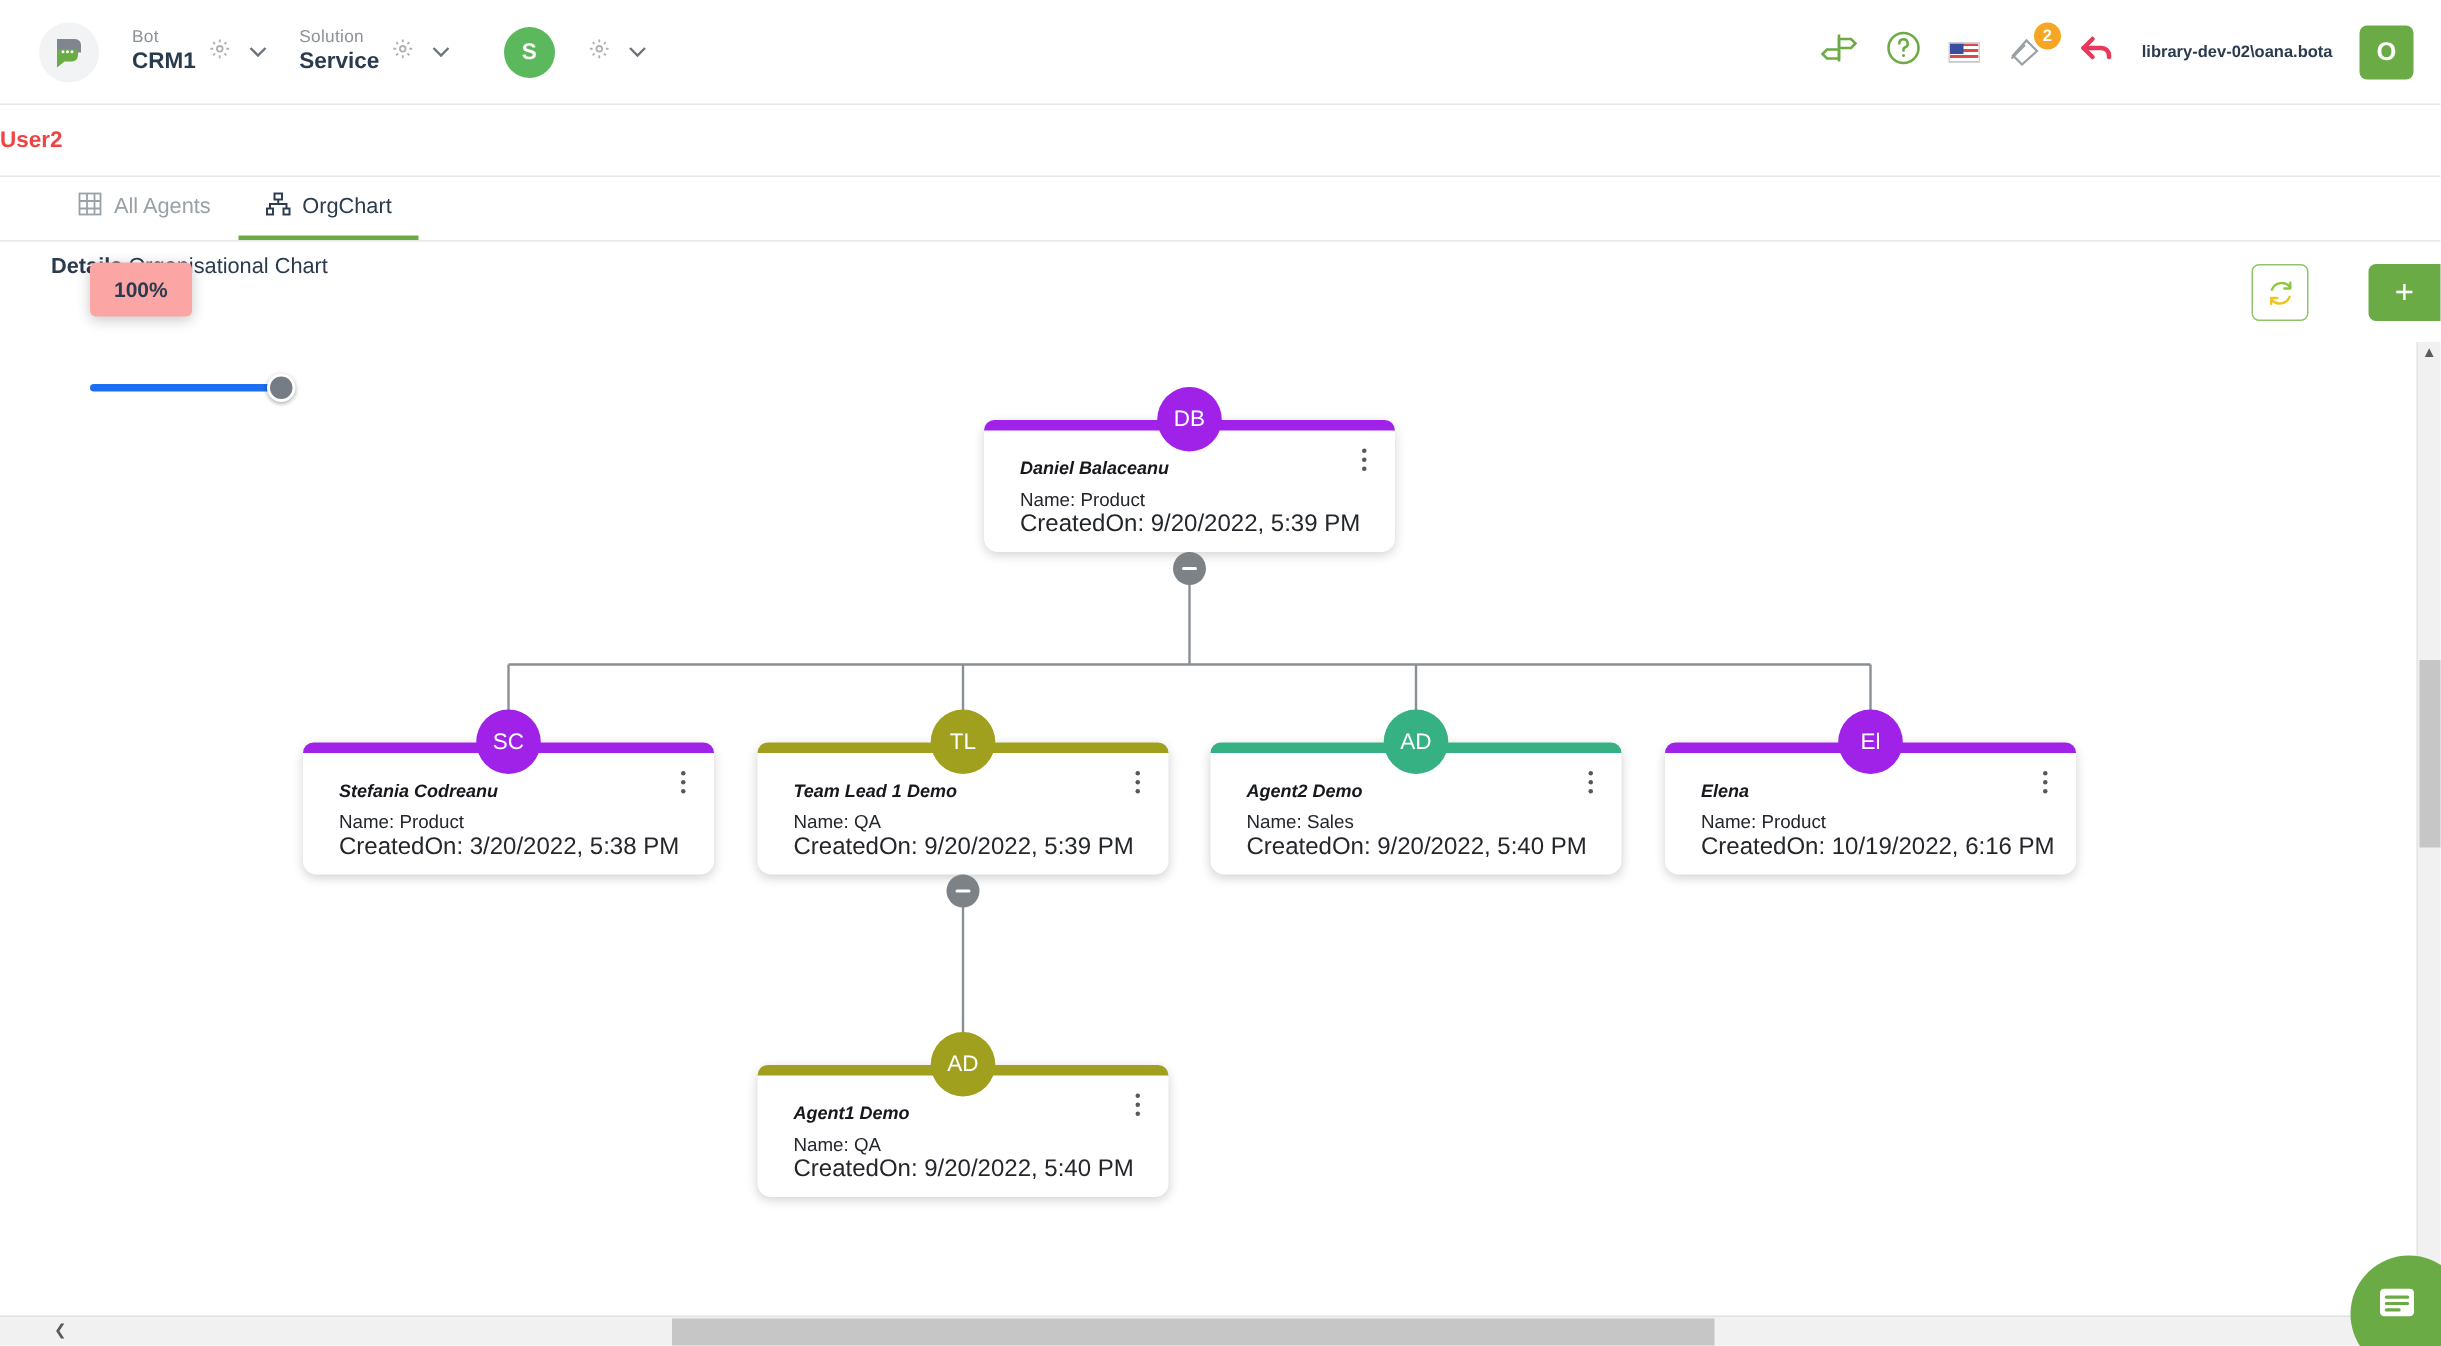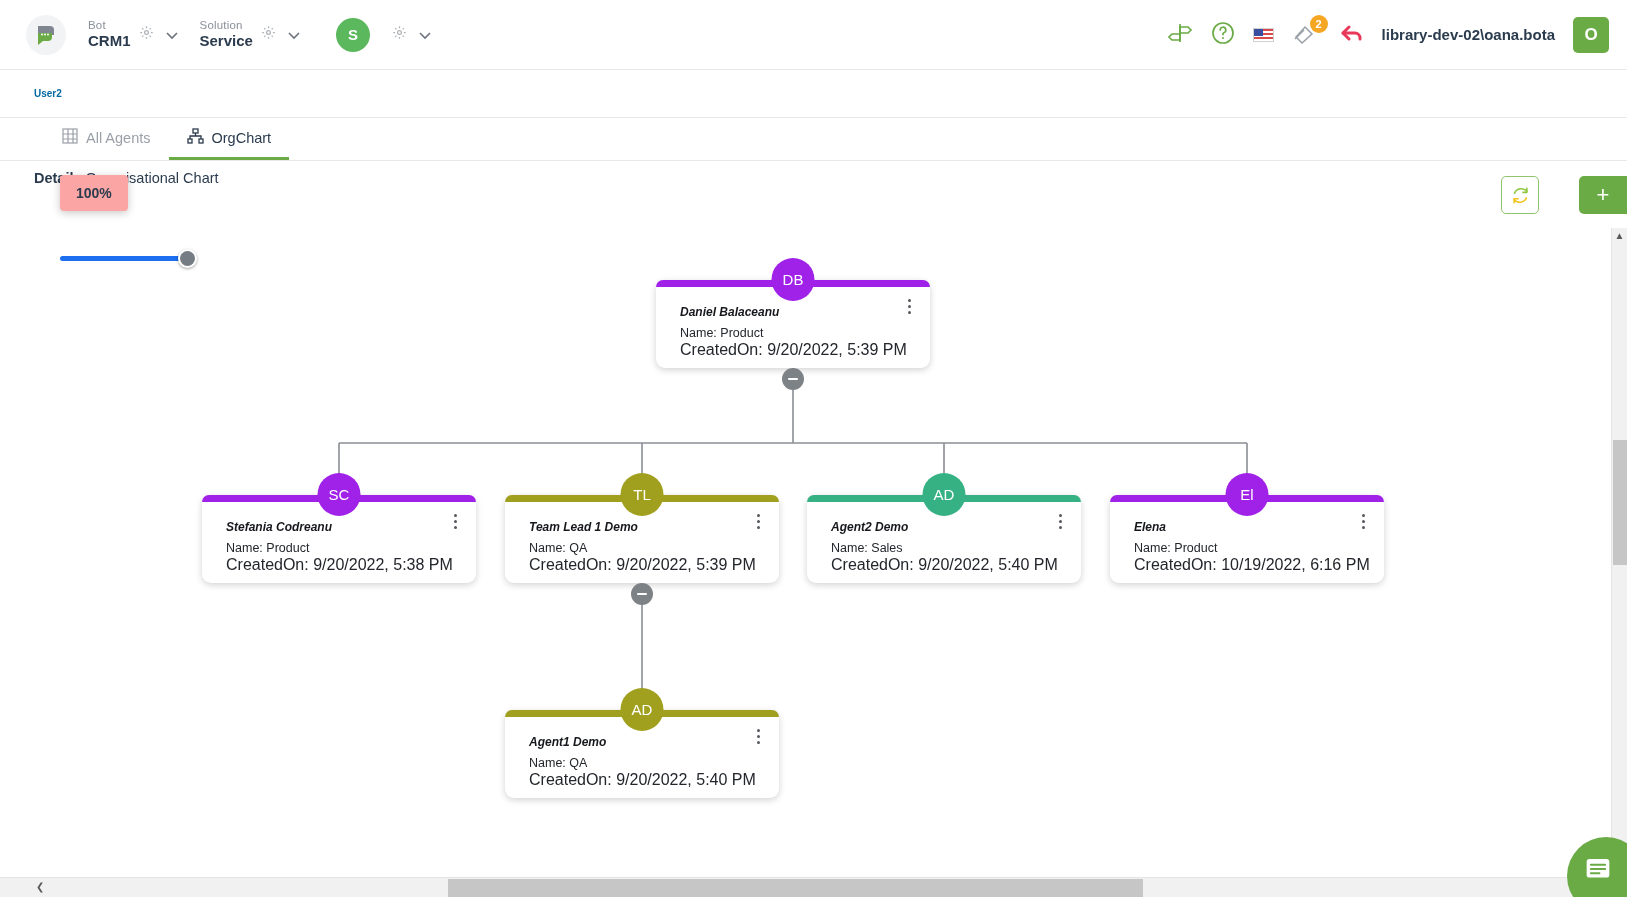--- a/index.html
+++ b/index.html
@@ -38,44 +38,44 @@
   .spacer { flex: 1 1 auto; }
 
   .hdr-right { display: flex; align-items: center; gap: 18px; padding-right: 18px; }
   .notif-wrap { position: relative; width: 30px; height: 30px; }
   .notif-badge {
     position: absolute; top: -5px; right: -6px;
     min-width: 18px; height: 18px; border-radius: 9px;
     background: #f5a623; color: #fff; font-size: 11px; font-weight: bold;
     display: flex; align-items: center; justify-content: center; padding: 0 4px;
   }
-  .user-name { font-size: 15px; font-weight: bold; color: #2b3b4e; white-space: nowrap; }
+  .user-name { font-size: 11px; font-weight: bold; color: #2b3b4e; white-space: nowrap; }
   .user-avatar {
     width: 36px; height: 36px; border-radius: 5px;
     background: #6aab46; color: #fff;
     font-size: 17px; font-weight: bold;
     display: flex; align-items: center; justify-content: center;
   }
   .flag { width: 21px; height: 14px; border: 1px solid #d0d0d0; position: relative; overflow: hidden; background:#fff; }
   .flag .stripes { position:absolute; inset:0;
     background: repeating-linear-gradient(to bottom, #d94b4b 0 2px, #ffffff 2px 4px); }
   .flag .canton { position:absolute; left:0; top:0; width: 9px; height: 7px; background:#3b4d9e; }
 
   
   .page-title-bar {
     position: absolute; top: 70px; left: 0; width: 1627px; height: 48px;
     border-bottom: 1px solid #e6e8eb; display: flex; align-items: center;
   }
-  .page-title { margin-left: 34px; font-size: 10px; font-weight: bold; color: #0369a1; }
+  .page-title { font-size: 15px; font-weight: bold; color: #ef4444; }
 
   
   .tabbar {
     position: absolute; top: 118px; left: 0; width: 1627px; height: 43px;
     border-bottom: 1px solid #e6e8eb;
-    display: flex; align-items: flex-end; padding-left: 44px;
+    display: flex; align-items: flex-end; padding-left: 34px;
   }
   .tab {
     display: flex; align-items: center; gap: 8px;
     padding: 0 18px; height: 42px; font-size: 14.5px;
     color: #9aa0a8; cursor: pointer; border-bottom: 3px solid transparent;
   }
   .tab.active { color: #2b3b4e; font-weight: normal; border-bottom-color: #6aab46; }
 
   
   .details-row { position: absolute; top: 170px; left: 34px; }
@@ -365,21 +365,21 @@
   <div class="node" style="left:202px; top:267px;">
     <div class="bar" style="background:#a021e8;"></div>
     <div class="avatar" style="background:#a021e8;">SC</div>
     <div class="kebab">
         <i></i>
         <i></i>
         <i></i>
       </div>
     <div class="n-name">Stefania Codreanu</div>
     <div class="n-l1">Name: Product</div>
-    <div class="n-l2">CreatedOn: 9/20/2022, 5:38 PM</div>
+    <div class="n-l2">CreatedOn: 3/20/2022, 5:38 PM</div>
   </div>
 
   <div class="node" style="left:505px; top:267px;">
     <div class="bar" style="background:#a0a01e;"></div>
     <div class="avatar" style="background:#a0a01e;">TL</div>
     <div class="kebab">
         <i></i>
         <i></i>
         <i></i>
       </div>

